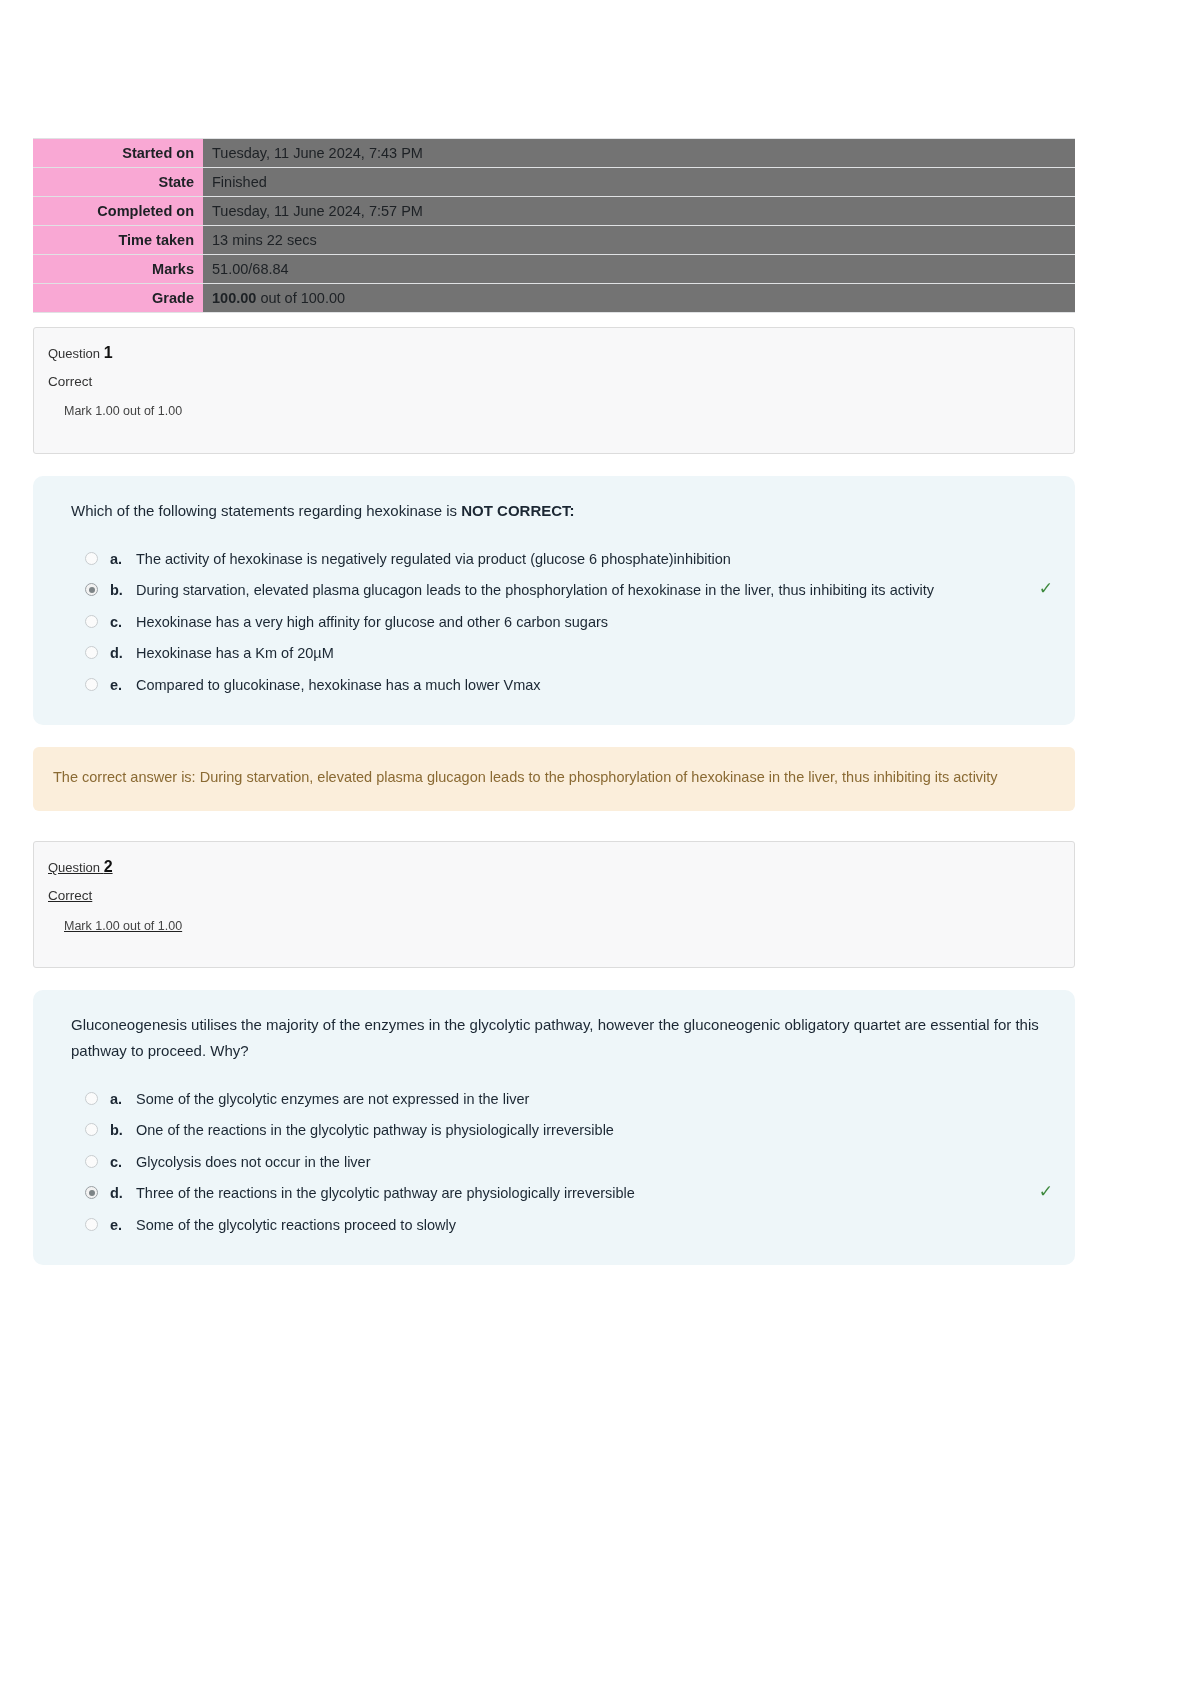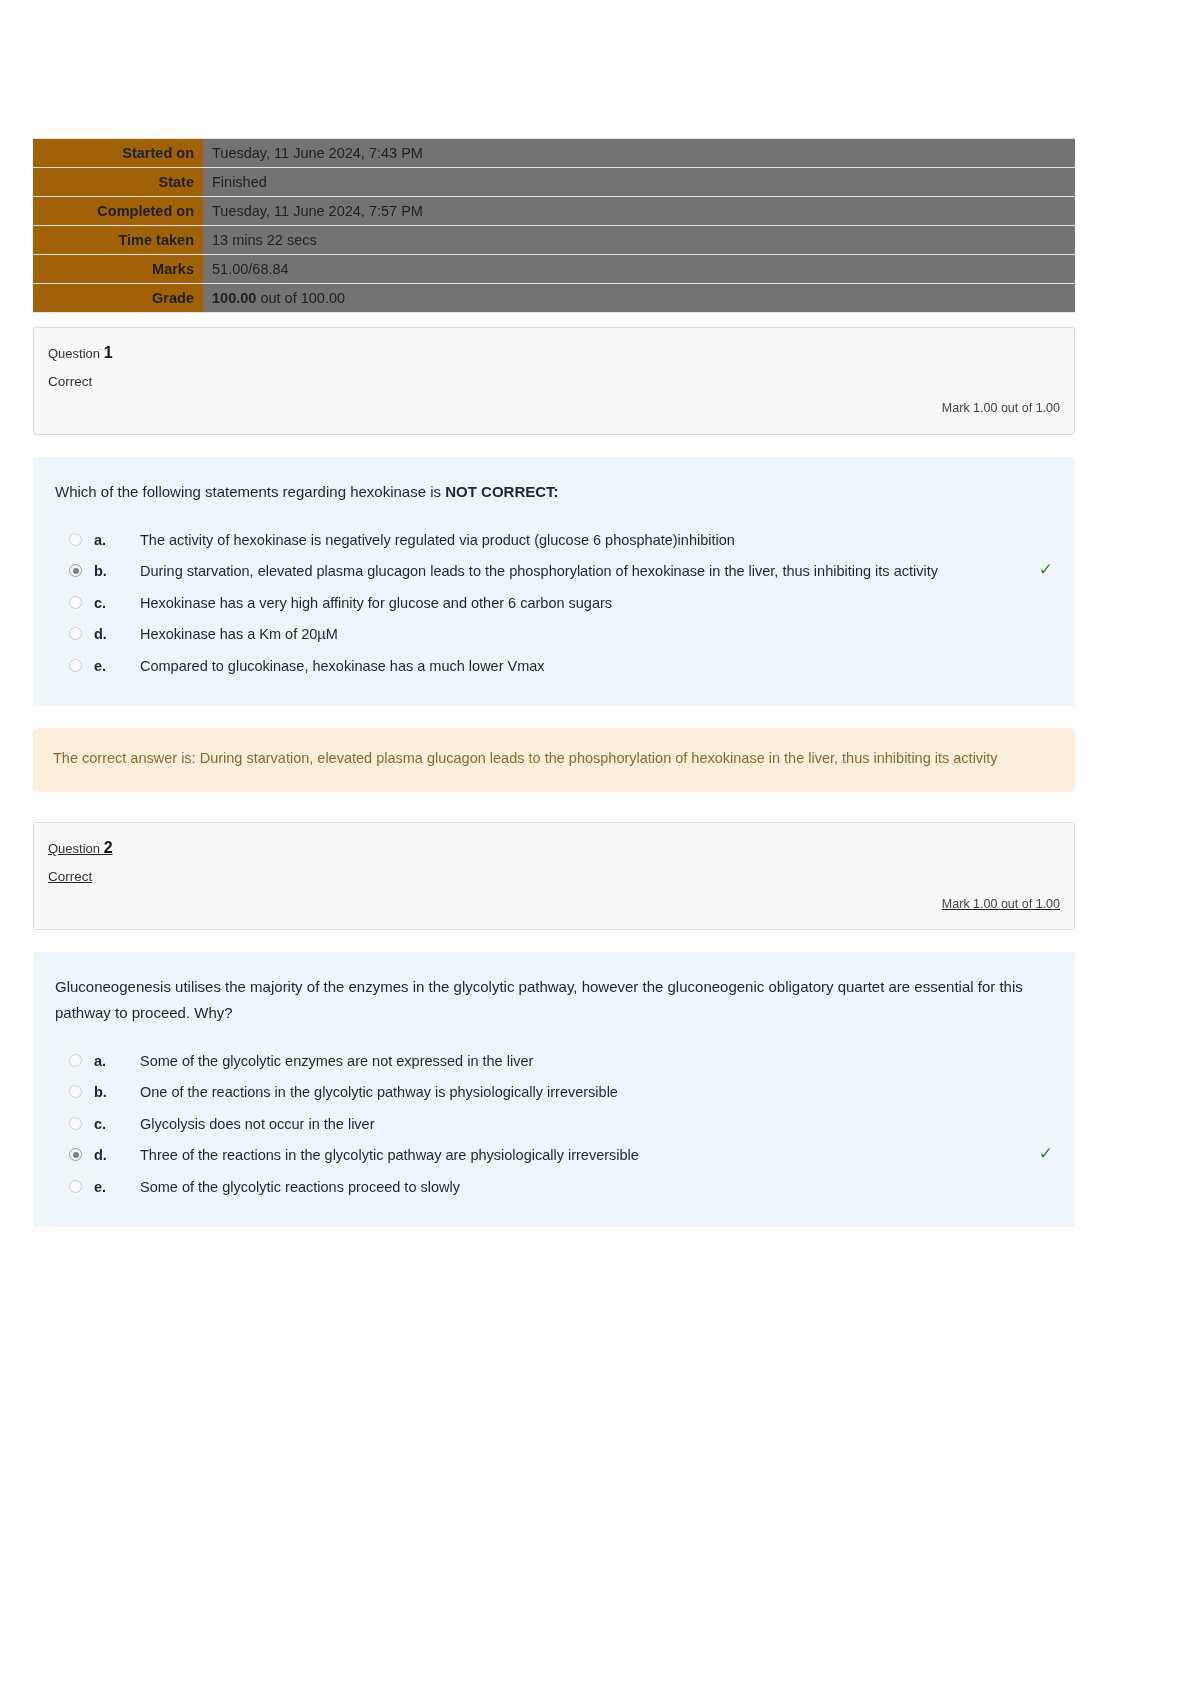--- a/index.html
+++ b/index.html
@@ -34,21 +34,21 @@
     border-collapse: collapse;
     font-size: 14.5px;
     margin: 0 0 14px 0;
   }
   .summary-table tr {
     border-top: 1px solid #e0e2e4;
     border-bottom: 1px solid #e0e2e4;
   }
   .summary-table tr:first-child { border-top: 1px solid #e0e2e4; }
   .summary-table th {
-    background: #a16207;
+    background: #f9a8d4;
     text-align: right;
     font-weight: bold;
     padding: 6px 9px 6px 9px;
     width: 152px;
     white-space: nowrap;
     color: #1d2125;
     vertical-align: middle;
   }
   .summary-table td {
     background: #737373;
@@ -81,30 +81,29 @@
   }
   .q-header .q-state {
     font-size: 13.5px;
     color: #333;
     margin: 0 0 13px 0;
     line-height: 1.1;
   }
   .q-header .q-mark {
     font-size: 12.5px;
     color: #444;
-    margin: 0;
+    margin: 16px;
     line-height: 1.1;
-    text-align: right;
   }
 
   
   .q-body {
     background: #eef6f9;
-    border-radius: 3px;
-    padding: 22px 22px 24px 22px;
+    border-radius: 10px;
+    padding: 22px 22px 24px 38px;
     margin-top: 22px;
     box-sizing: border-box;
   }
   .q-text {
     font-size: 15px;
     line-height: 1.72;
     color: #1b2733;
     margin: 0 0 20px 0;
   }
   .q-text b { font-weight: bold; }
@@ -146,21 +145,21 @@
     height: 6px;
     border-radius: 50%;
     background: #7d8487;
   }
   .ans-letter {
     flex: 0 0 auto;
     width: 26px;
     font-weight: bold;
     color: #1b2733;
   }
-  .ans-text { flex: 1 1 auto; margin-left: 20px; }
+  .ans-text { flex: 1 1 auto; }
   .tick {
     color: #3f8a3f;
     font-size: 17px;
     line-height: 1.2;
     margin-left: 9px;
     flex: 0 0 auto;
   }
 
   
   .feedback {

